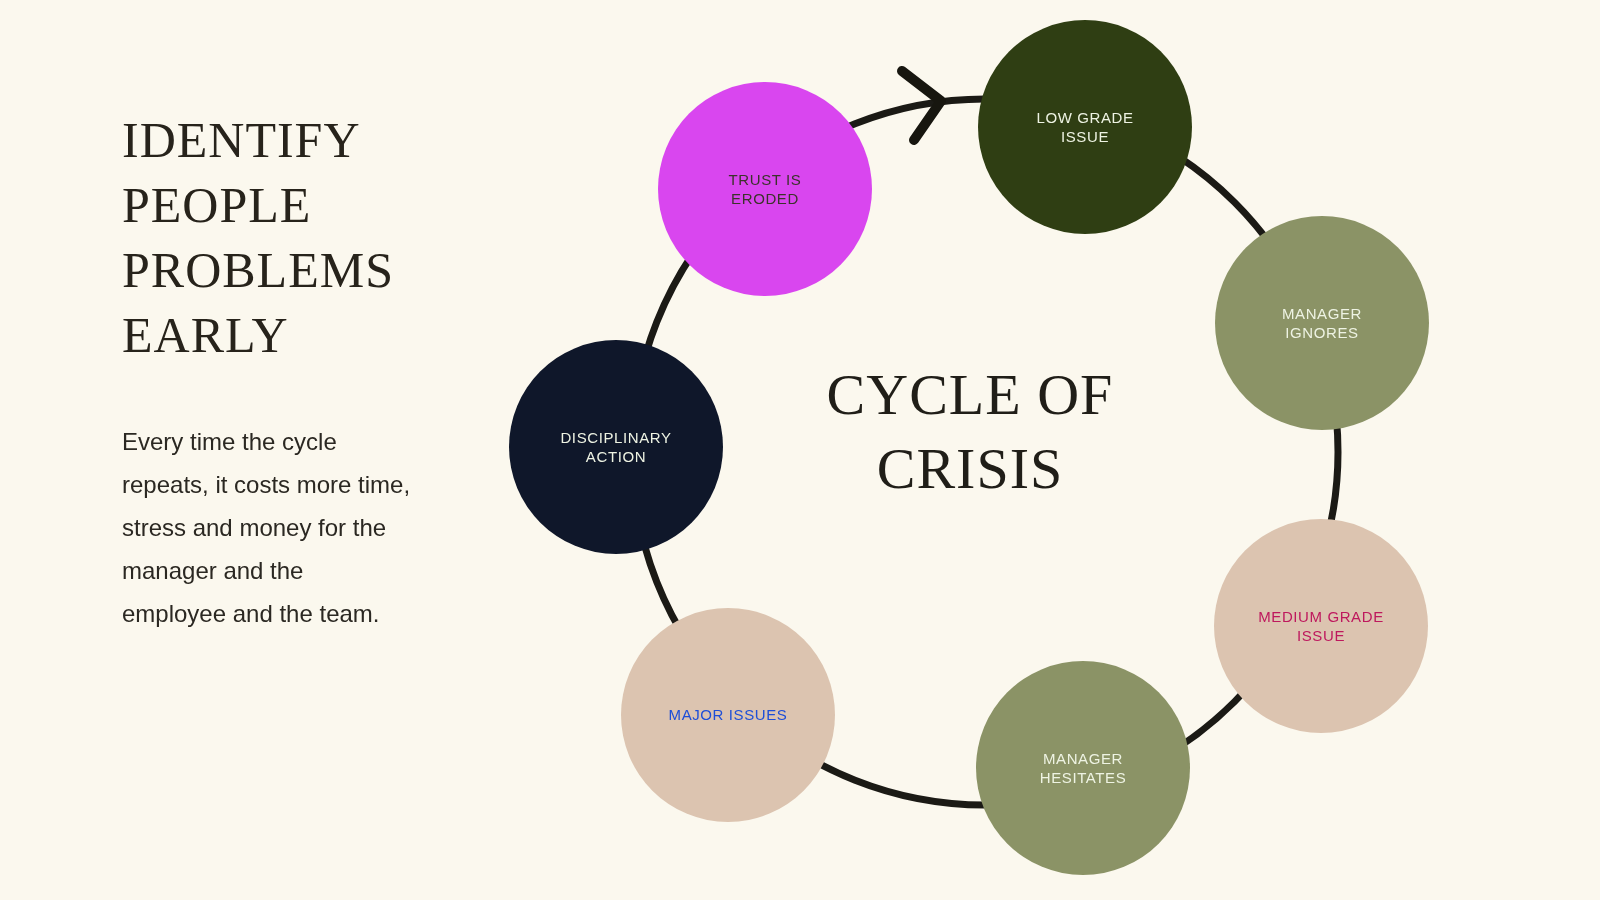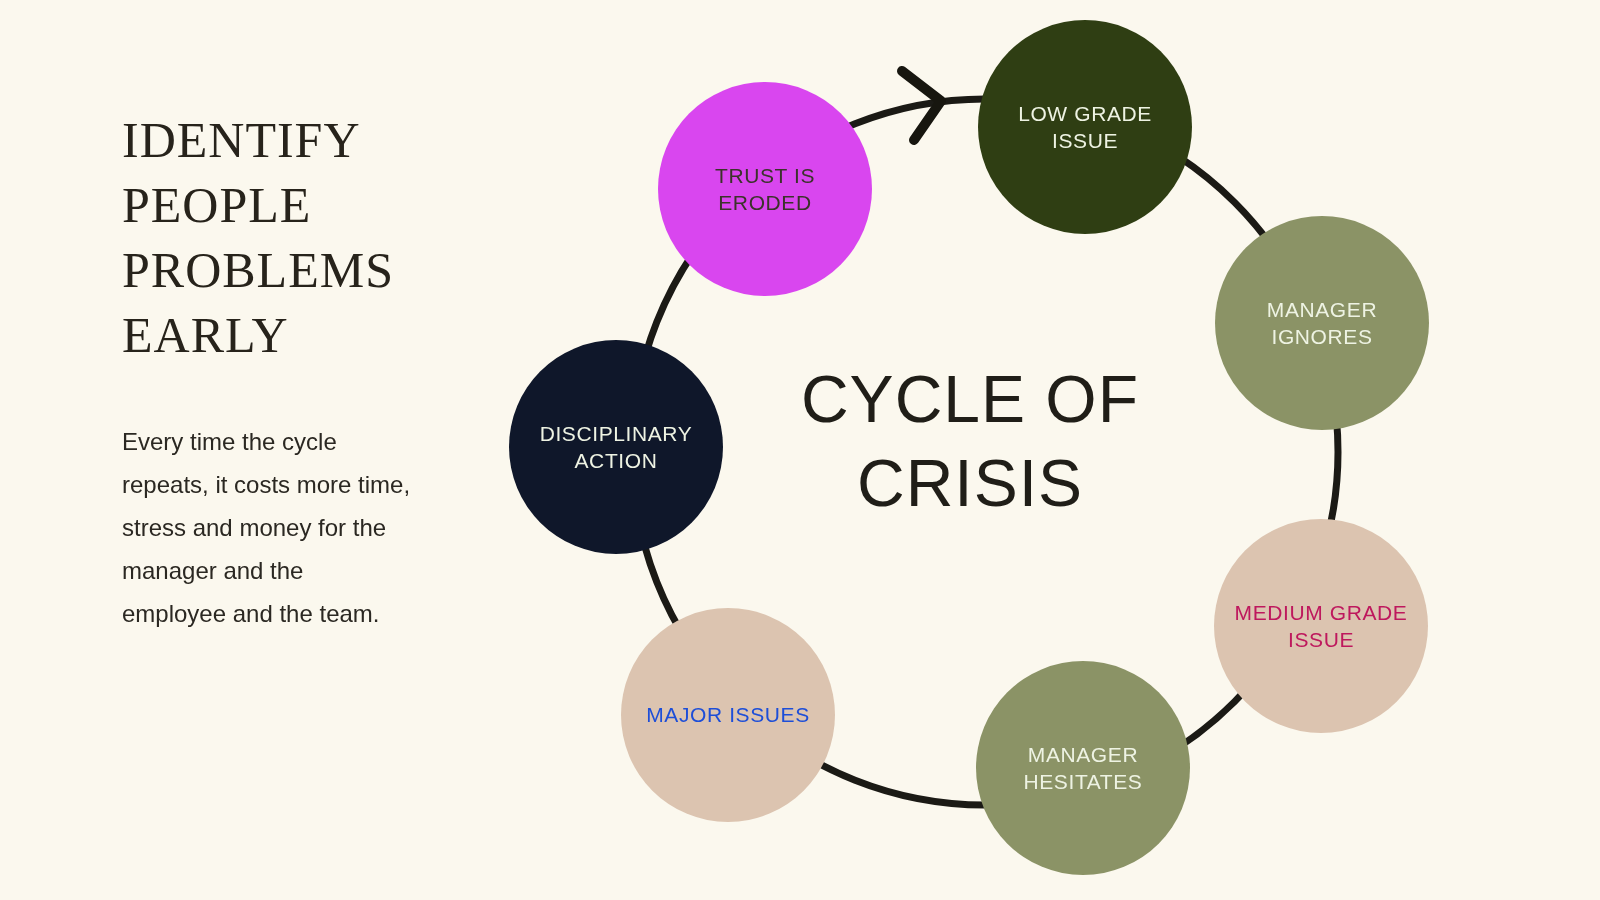--- a/index.html
+++ b/index.html
@@ -41,40 +41,41 @@
   .diagram { position: absolute; inset: 0; }
   .ring-svg { position: absolute; left: 0; top: 0; z-index: 1; }
   .node {
     position: absolute;
     border-radius: 50%;
     display: flex;
     align-items: center;
     justify-content: center;
     text-align: center;
     z-index: 2;
-    font-size: 21px;
+    font-size: 15px;
     line-height: 1.3;
     letter-spacing: 0.6px;
     white-space: pre-line;
   }
   .center-title {
     position: absolute;
     left: 970px;
     top: 358px;
     transform: translateX(-50%);
     z-index: 2;
     width: 700px;
     margin-left: -350px;  
     transform: none;
     text-align: center;
-    font-size: 66px;
+    font-size: 58px;
     line-height: 1.27;
     letter-spacing: 1px;
     color: #201e18;
     white-space: pre-line;
+    font-family: Liberation Serif, serif;
   }
 </style>
 </head>
 <body>
 
 <div class="canvas">
 
   <div class="left-panel">
     <div class="heading">IDENTIFY
 PEOPLE

